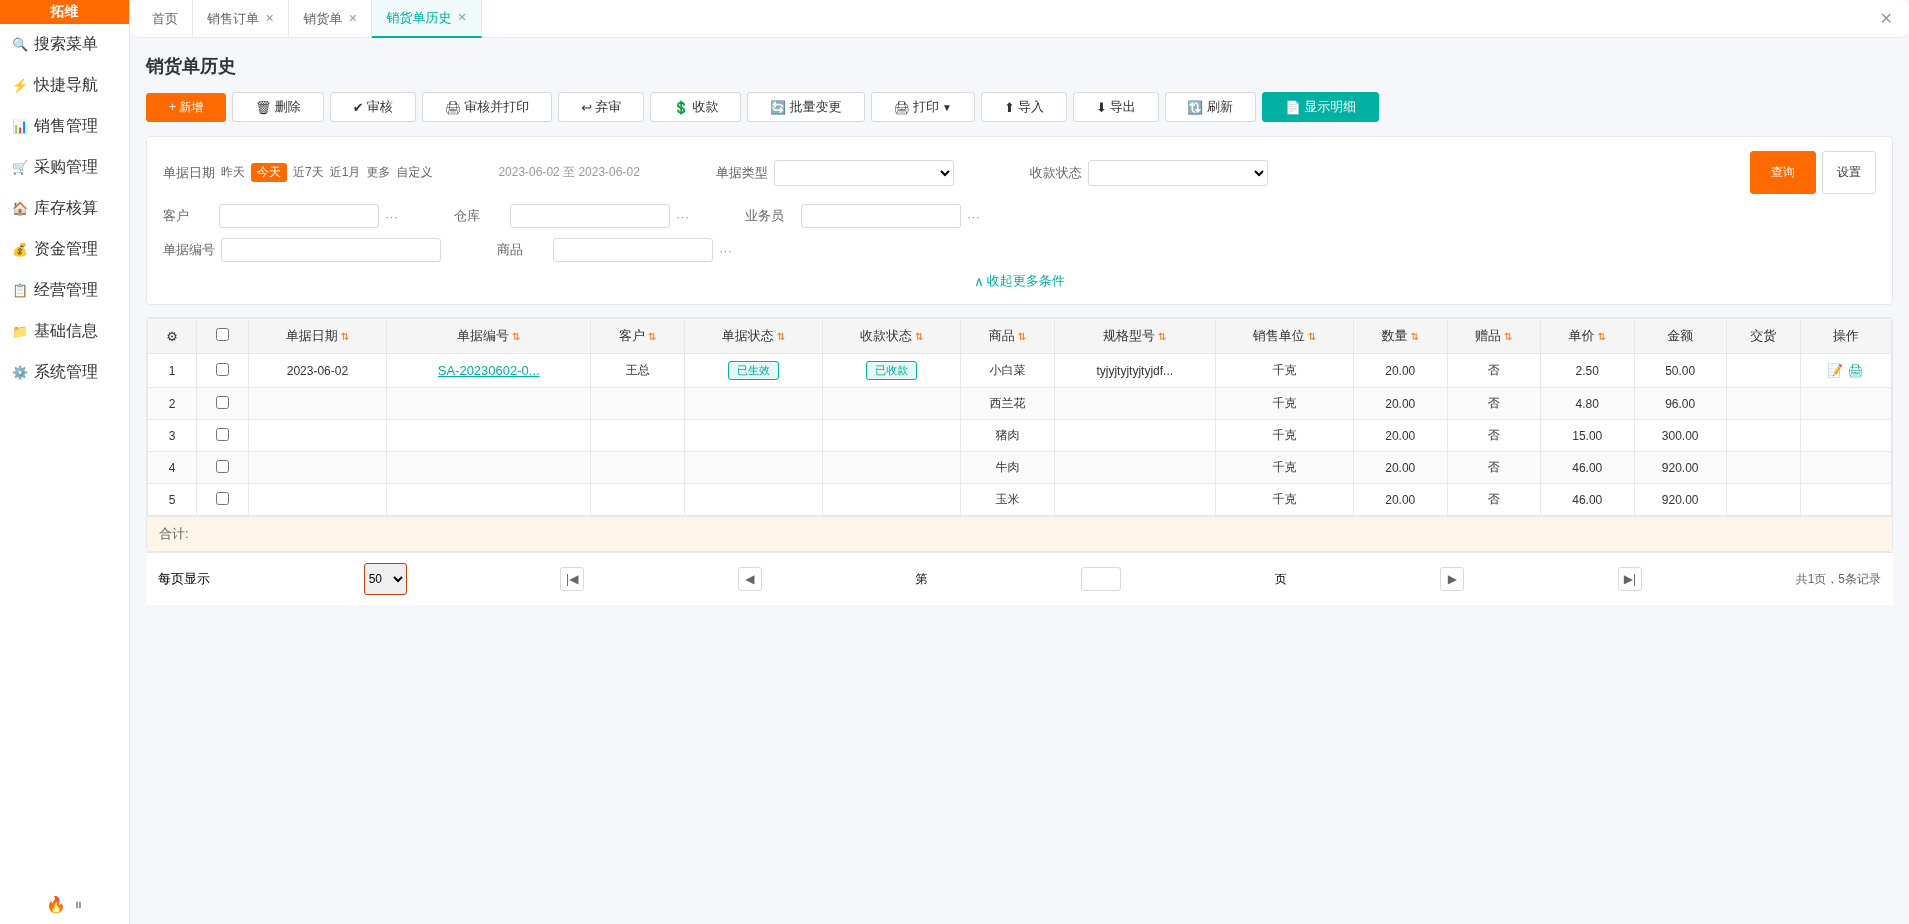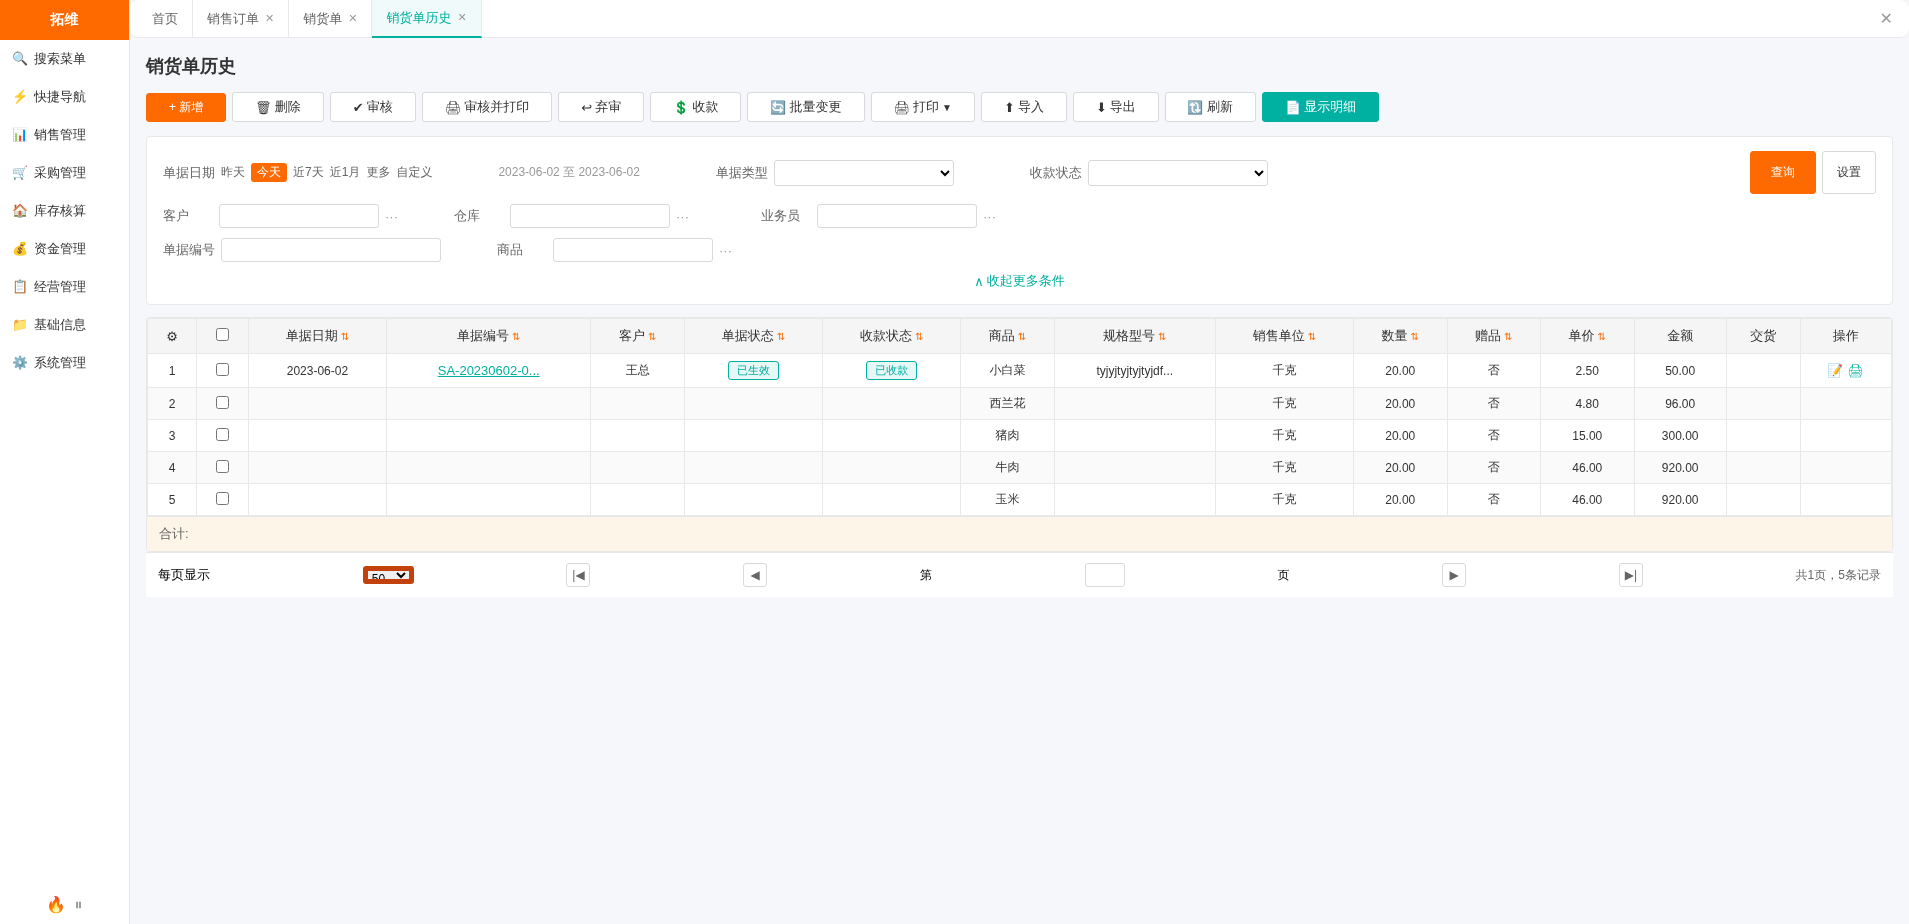--- a/index.html
+++ b/index.html
@@ -1,23 +1,23 @@
 <!DOCTYPE html>
 <html><head>
   <meta charset="utf-8">
   <style>
     * { box-sizing: border-box; margin: 0; padding: 0; font-family: 'Microsoft YaHei', Arial, sans-serif; font-size: 13px; }
     body { display: flex; height: 924px; overflow: hidden; background: #f5f5f5; }
 
     
     .sidebar { width: 130px; background: #fff; border-right: 1px solid #e8e8e8; display: flex; flex-direction: column; height: 100%; }
-    .sidebar-logo { height: 40px; background: #ff6a00; display: flex; align-items: center; justify-content: center; color: #fff; font-size: 14px; font-weight: bold; }
+    .sidebar-logo { height: 24px; background: #ff6a00; display: flex; align-items: center; justify-content: center; color: #fff; font-size: 14px; font-weight: bold; }
     .sidebar-item { display: flex; align-items: center; padding: 10px 12px; cursor: pointer; color: #333; gap: 6px; }
     .sidebar-item .icon { width: 16px; height: 16px; flex-shrink: 0; }
-    .sidebar-item-label { font-size: 13px; }
+    .sidebar-item-label { font-size: 16px; }
     .sidebar-bottom { margin-top: auto; padding: 10px; display: flex; gap: 8px; align-items: center; justify-content: center; }
 
     
     .main { flex: 1; display: flex; flex-direction: column; overflow: hidden; }
 
     
     .tab-bar { display: flex; align-items: center; background: #fff; border-bottom: 1px solid #e8e8e8; height: 38px; padding: 0 8px; border-radius: 9px; }
     .tab { display: flex; align-items: center; padding: 0 14px; height: 38px; cursor: pointer; color: #666; border-right: 1px solid #e8e8e8; font-size: 13px; gap: 6px; }
     .tab.active { background: #f0fafa; color: #00b0a0; border-bottom: 2px solid #00b0a0; }
     .tab .close-btn { font-size: 11px; color: #999; cursor: pointer; }
@@ -61,21 +61,21 @@
 
     
     .table-footer { background: #fdf6e8; border-top: 1px solid #e8e8e8; display: flex; align-items: flex-start; padding: 8px 12px; }
     .footer-label { color: #666; font-size: 13px; }
     .footer-total { margin-left: auto; display: flex; gap: 80px; }
 
     
     .pagination { display: flex; align-items: center; justify-content: space-between; gap: 8px; padding: 10px 12px; background: #fff; border-top: 1px solid #e8e8e8; }
     .page-btn { width: 24px; height: 24px; display: flex; align-items: center; justify-content: center; border: 1px solid #d9d9d9; background: #fff; cursor: pointer; border-radius: 3px; font-size: 12px; color: #666; }
     .page-input { width: 40px; height: 24px; border: 1px solid #d9d9d9; text-align: center; border-radius: 3px; font-size: 12px; }
-    .page-select { height: 18px; border: 5px solid #c2410c; border-radius: 3px; font-size: 12px; }
+    .page-select { height: 32px; border: 1px solid #c2410c; border-radius: 3px; font-size: 12px; }
 
     .sort-icon { font-size: 10px; color: #ff6a00; }
     .th-inner { display: flex; align-items: center; justify-content: center; gap: 3px; }
   </style>
 </head>
 <body>
 
 <div class="sidebar">
   <div class="sidebar-logo">拓维</div>
   <div class="sidebar-item">
@@ -230,21 +230,21 @@
         <div class="filter-item">
           <span class="filter-label">客户</span>
           <input class="filter-input" style="">
           <span class="dots">···</span>
         </div>
         <div class="filter-item" style="margin-left:40px;">
           <span class="filter-label">仓库</span>
           <input class="filter-input" style="">
           <span class="dots">···</span>
         </div>
-        <div class="filter-item" style="margin-left:56px;">
+        <div class="filter-item" style="margin-left:40px;">
           <span class="filter-label">业务员</span>
           <input class="filter-input" style="">
           <span class="dots">···</span>
         </div>
       </div>
 
       <div class="filter-row">
         <div class="filter-item">
           <span class="filter-label">单据编号</span>
           <input class="filter-input" style="width: 220px;">

